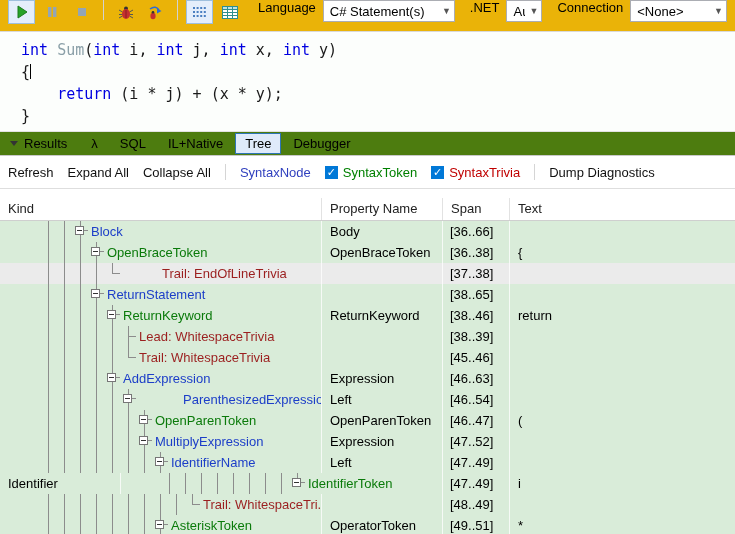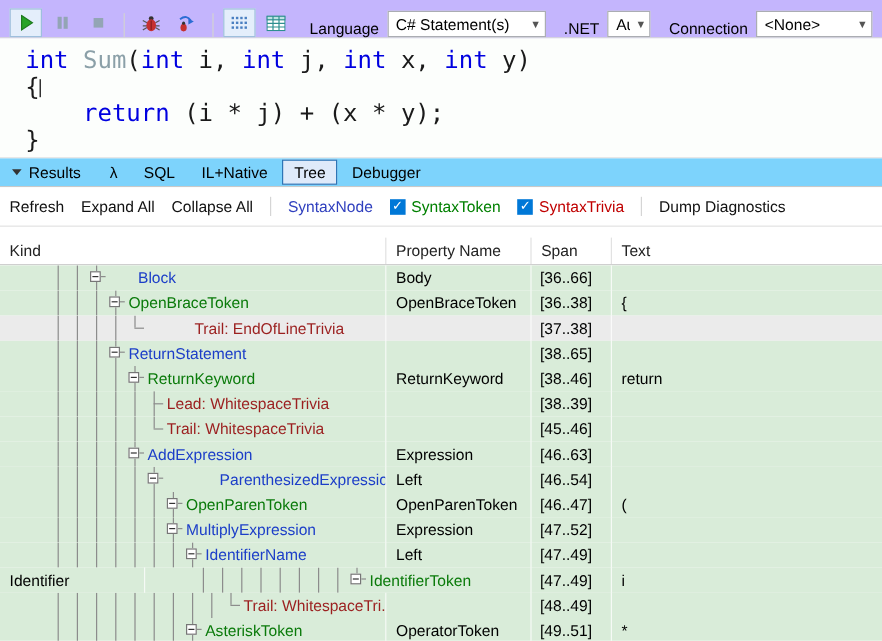--- a/index.html
+++ b/index.html
@@ -1,42 +1,42 @@
 <!DOCTYPE html>
 <html style="--kw: #0000e0; --method: #8ba0a8; --rowbg: #d9ecd9; --selbg: #ebebeb; --tabborder: #2e75b6; --cbfill: #0078d7;"><head>
 <meta charset="utf-8">
 <style>
   html,body{margin:0;padding:0}
   body{width:735px;height:534px;overflow:hidden;background:#fff;color:#000;
        font-family:"Liberation Sans",sans-serif;font-size:13px}
 
   
-  .toolbar{height:32px;background:#c4b5fd;border-bottom:1px solid #d9d9d9;
-           display:flex;align-items:flex-end;padding:0 8px;box-sizing:border-box;gap:3px}
+  .toolbar{height:32px;background:#eab308;border-bottom:1px solid #d9d9d9;
+           display:flex;align-items:flex-start;padding:0 8px;box-sizing:border-box;gap:3px}
   .tbtn{width:27px;height:24px;display:flex;align-items:center;justify-content:center;
         background:transparent;border:1px solid transparent;padding:0;cursor:default}
   .tbtn.framed{border:1px solid #9ebfdd;background:#e4eefb}
   .tsep{width:1px;height:20px;background:#d2d2d2;margin:0 5px}
   .tb-label{margin:0 4px 0 12px;white-space:nowrap}
   .select{height:22px;background:#fff;border:1px solid #abadb3;display:flex;align-items:center;
           padding:0 3px 0 6px;box-sizing:border-box}
   .select .val{flex:1;white-space:nowrap;overflow:hidden}
   .select .chev{color:#555;font-size:9px;margin-left:5px}
 
   
   .editor{height:100px;background:#fcfefc;border-bottom:1px solid #e2e2e2;
           padding:7px 0 0 21px;box-sizing:border-box;
-          font-family:"DejaVu Sans Mono",monospace;font-size:20px;color:#1a1a1a}
+          font-family:"DejaVu Sans Mono",monospace;font-size:15px;color:#1a1a1a}
   .code-line{height:22px;line-height:22px;white-space:pre}
   .c-kw{color:var(--kw,#0000e0)}
   .c-method{color:var(--method,#8ba0a8)}
   .caret{display:inline-block;width:1px;height:15px;background:#000;vertical-align:-2px}
 
   
-  .tabbar{height:24px;background:#7dd3fc;border-bottom:1px solid #c9c9c9;
+  .tabbar{height:24px;background:#4d7c0f;border-bottom:1px solid #c9c9c9;
           display:flex;align-items:center;padding:0 6px;box-sizing:border-box;gap:2px}
   .results-tab{display:flex;align-items:center;gap:6px;padding:0 12px 0 4px}
   .tri{width:0;height:0;border-left:4px solid transparent;border-right:4px solid transparent;
        border-top:5px solid #333;display:inline-block}
   .tab{padding:2px 9px;border:1px solid transparent;white-space:nowrap}
   .tab.active{border-color:var(--tabborder,#2e75b6);background:#dfeafa}
   #tabs{display:flex;align-items:center;gap:2px}
 
   
   .tree-toolbar{height:30px;display:flex;align-items:center;background:#fff;
@@ -219,21 +219,21 @@
               <i class="v"></i>
             </span>
             <span class="g">
               <i style="position:absolute;left:8px;top:0;width:1px;height:5px;background:#8c8c8c"></i>
               <i style="position:absolute;left:8px;top:14px;width:1px;height:7px;background:#8c8c8c"></i>
               <i style="position:absolute;left:12px;top:9px;width:4px;height:1px;background:#8c8c8c"></i>
               <b class="box">
                 <i></i>
               </b>
             </span>
-            <span class="klabel" style="color: rgb(28, 62, 200); margin-left: 24px;">Block</span>
+            <span class="klabel" style="color: rgb(28, 62, 200);">Block</span>
           </div>
           <div class="tc c1">Body</div>
           <div class="tc c2">[36..66]</div>
           <div class="tc c3"></div>
         </div>
         <div class="trow">
           <div class="tc c0">
             <span class="g">
               <i class="v"></i>
             </span>

